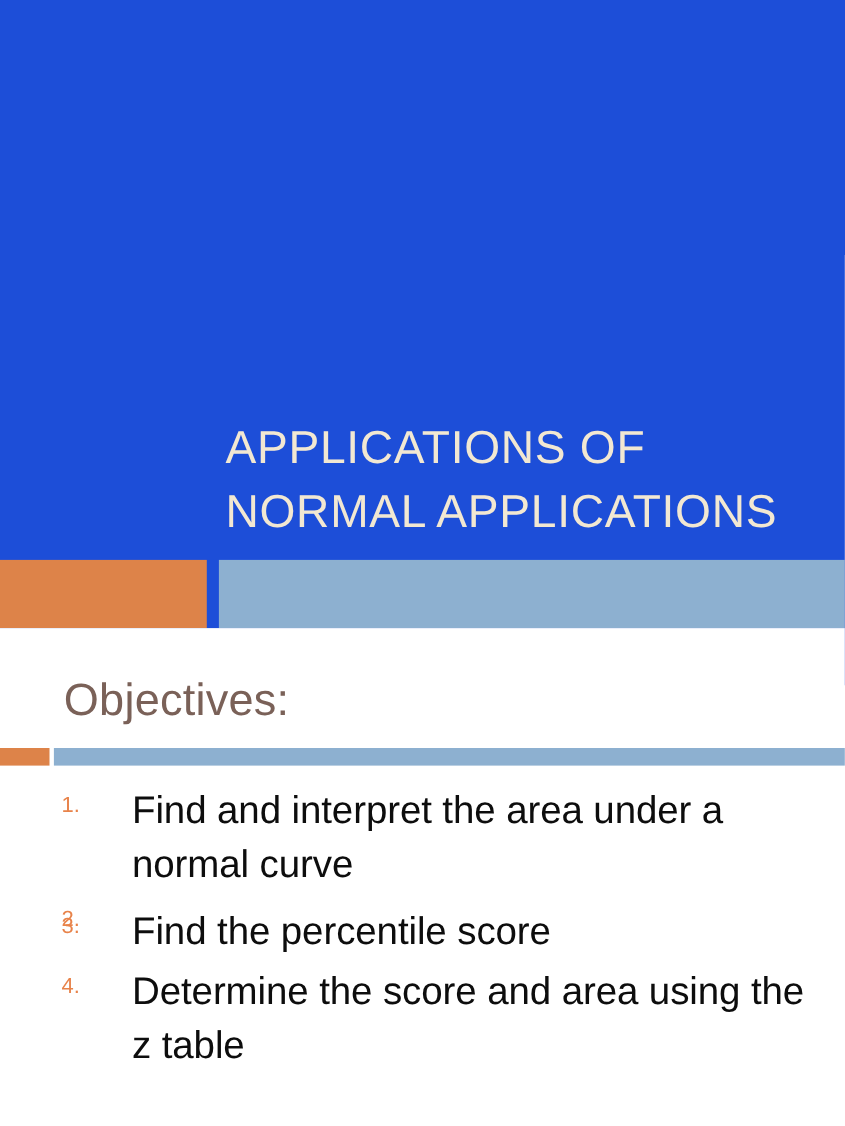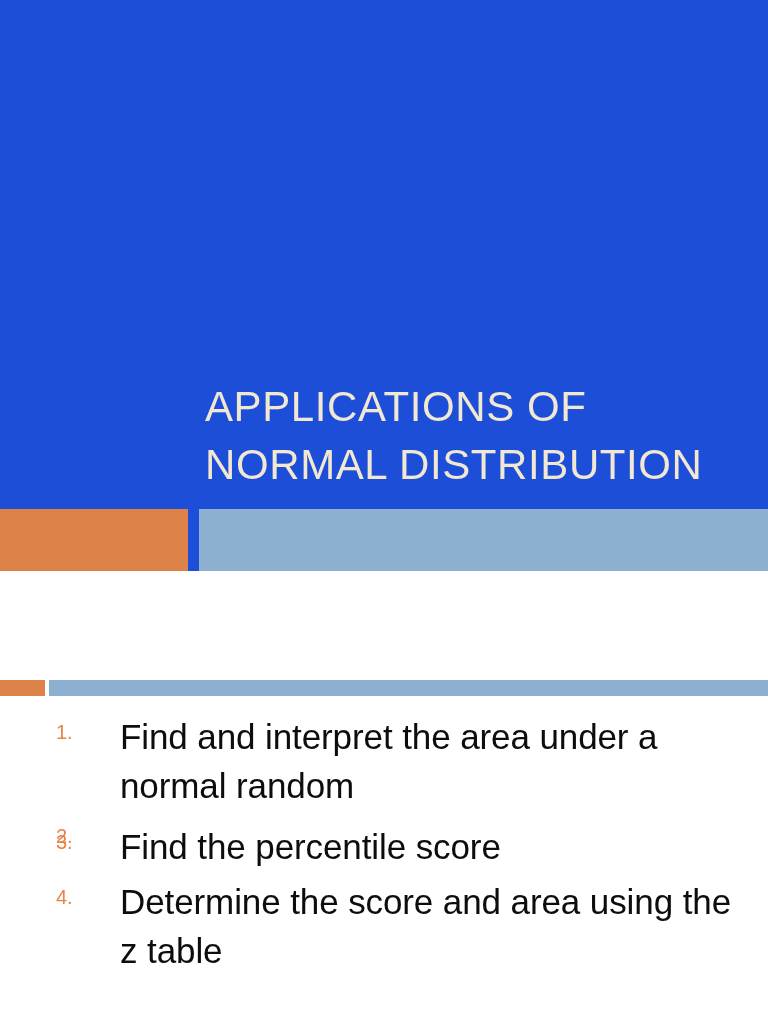--- a/index.html
+++ b/index.html
@@ -164,42 +164,43 @@
   }
 </style>
 </head>
 <body>
 
 <div class="slide-deck">
 
   <div class="title-slide">
     <div class="title-block">
       <div class="title-line">APPLICATIONS OF</div>
-      <div class="title-line">NORMAL DISTRIBUTION</div>
+      <div class="title-line">NORMAL APPLICATIONS</div>
     </div>
   </div>
 
   <div class="title-accent-row">
     <div class="title-accent-orange"></div>
     <div class="title-accent-blue"></div>
   </div>
 
   <div class="content-slide"></div>
 
+  <div class="content-heading">Objectives:</div>
 
   <div class="heading-rule">
     <div class="heading-rule-orange"></div>
     <div class="heading-rule-blue"></div>
   </div>
 
   <div class="objective-list">
 
     <div class="objective-item">
       <span class="objective-number">1.</span>
-      <span class="objective-text">Find and interpret the area under a normal random</span>
+      <span class="objective-text">Find and interpret the area under a normal curve</span>
     </div>
 
     <div class="objective-item">
       <span class="objective-number">2.</span>
     </div>
 
     <div class="objective-item">
       <span class="objective-number">3.</span>
       <span class="objective-text">Find the percentile score</span>
     </div>

